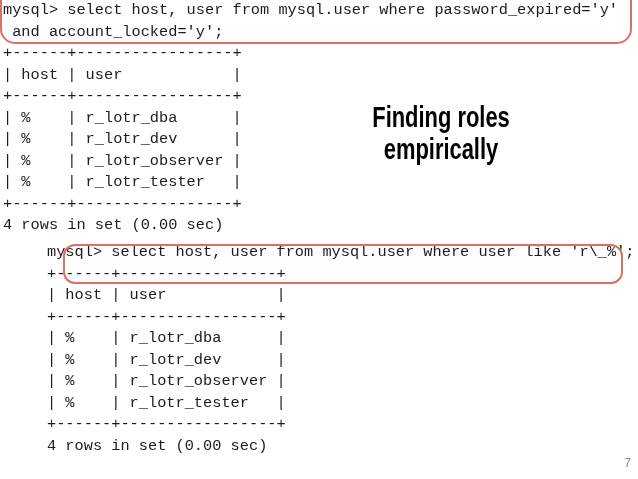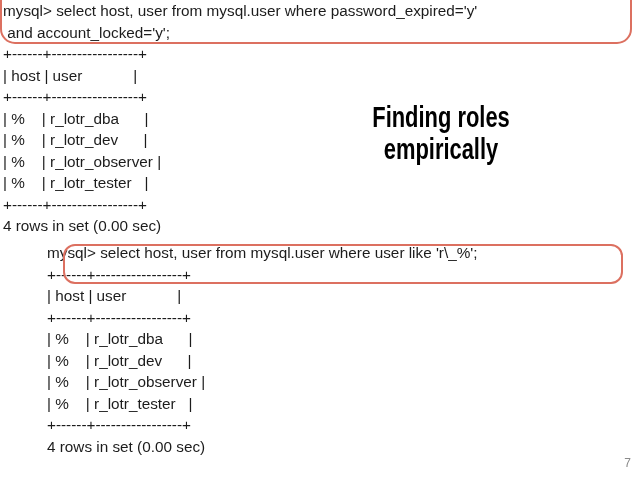--- a/index.html
+++ b/index.html
@@ -14,21 +14,21 @@
     overflow: hidden;
   }
   .slide {
     position: absolute;
     inset: 0;
   }
   .term {
     position: absolute;
     left: 3px;
     margin: 0;
-    font-family: Liberation Sans, sans-serif;
+    font-family: Liberation Mono, monospace;
     font-size: 15.3px;
     line-height: 21.55px;
     color: #1c1c1c;
     white-space: pre;
   }
   .term-1 { top: 0; }
   .term-2 { top: 242px; margin-left: 44px; }
   .callout {
     position: absolute;
     border: 2.5px solid #dc7060;

